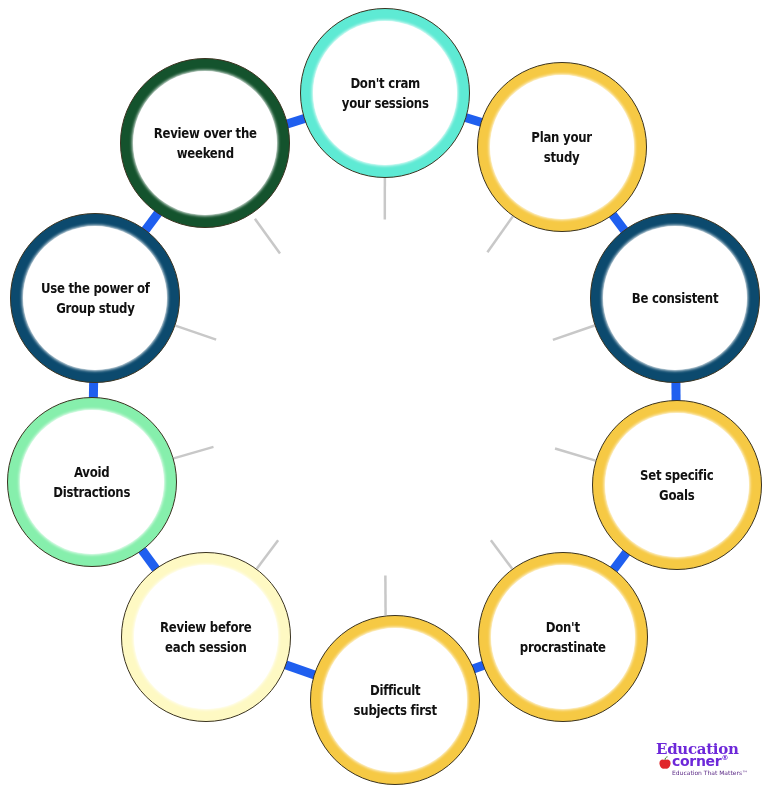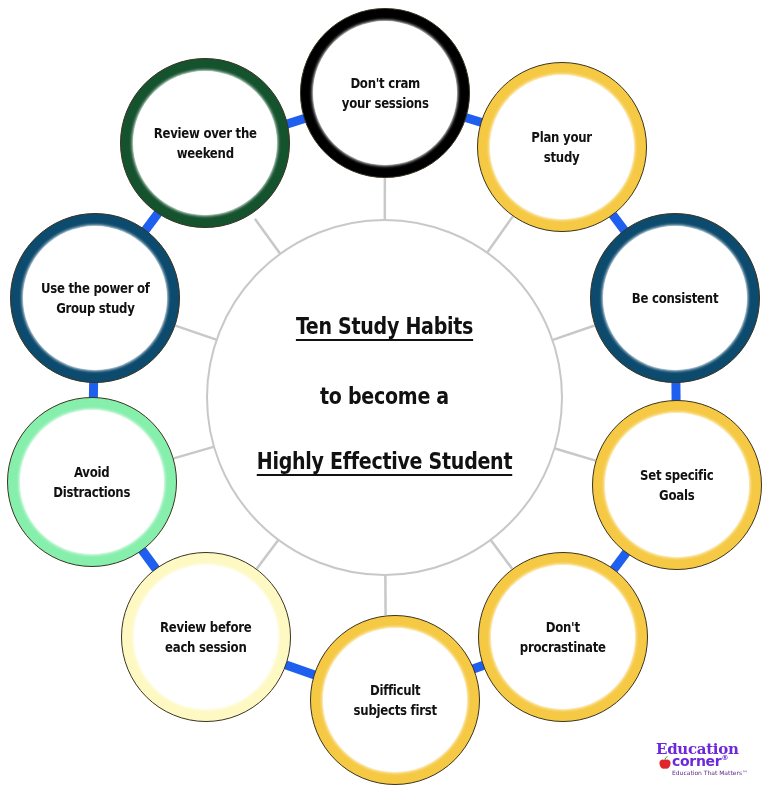--- a/index.html
+++ b/index.html
@@ -65,28 +65,23 @@
       <line x1="675" y1="298" x2="677" y2="485" stroke="#1f5fef" stroke-width="9"></line>
       <line x1="677" y1="485" x2="563" y2="637" stroke="#1f5fef" stroke-width="9"></line>
       <line x1="563" y1="637" x2="386" y2="700" stroke="#1f5fef" stroke-width="9"></line>
       <line x1="386" y1="700" x2="206" y2="637" stroke="#1f5fef" stroke-width="9"></line>
       <line x1="206" y1="637" x2="92" y2="482" stroke="#1f5fef" stroke-width="9"></line>
       <line x1="92" y1="482" x2="95" y2="298" stroke="#1f5fef" stroke-width="9"></line>
       <line x1="95" y1="298" x2="205" y2="150" stroke="#1f5fef" stroke-width="9"></line>
       <line x1="205" y1="150" x2="385" y2="93" stroke="#1f5fef" stroke-width="9"></line>
     </svg>
 
-  <div class="hub" style="left:206px;top:219px;width:357px;height:357px;">
-    <div class="hub-text u" style="top:92px;">Ten Study Habits</div>
-    <div class="hub-text" style="top:162px;">to become a</div>
-    <div class="hub-text u" style="top:227px;">Highly Effective Student</div>
-  </div>
 
   <div id="nodes">
-      <div class="node" style="left: 300px; top: 8px; width: 170px; height: 170px; background: #000000;">
+      <div class="node" style="left: 300px; top: 8px; width: 170px; height: 170px; background: #5eead4;">
         <div class="node-inner">
           <div class="node-label">Don't cram
 your sessions</div>
         </div>
       </div>
       <div class="node" style="left: 477px; top: 62px; width: 170px; height: 170px; background: rgb(246, 201, 68);">
         <div class="node-inner">
           <div class="node-label">Plan your
 study</div>
         </div>

